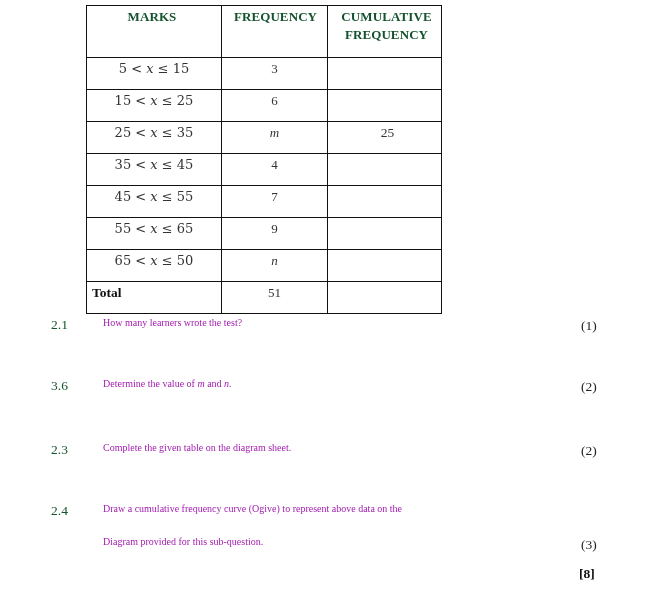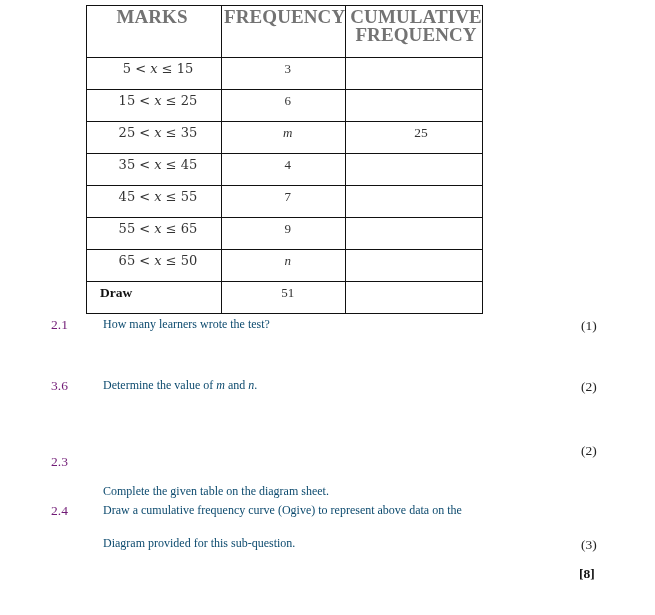--- a/index.html
+++ b/index.html
@@ -24,39 +24,38 @@
     }
     .freq-table td, .freq-table th {
       border: 1.3px solid #111;
       padding: 0;
       vertical-align: top;
       font-size: 13.5px;
     }
     .freq-table th {
       font-weight: bold;
       height: 51px;
-      font-size: 19px;
-      color: #737373;
+      font-size: 13px;
+      color: #14532d;
       letter-spacing: 0.1px;
     }
     .freq-table th .hcell {
       padding-top: 2px;
       line-height: 18px;
     }
     .freq-table th.col-marks .hcell { text-align: center; padding-right: 4px; }
     .freq-table th.col-freq .hcell { text-align: center; padding-left: 2px; }
     .freq-table th.col-cum .hcell { text-align: center; padding-left: 4px; }
     .col-marks { width: 134px; }
     .col-freq { width: 105px; }
     .col-cum { width: 113px; }
     .freq-table td {
       height: 31px;
       text-align: center;
       color: #333;
-      padding-left: 8px;
     }
     .freq-table td .cell {
       padding-top: 3px;
       line-height: 16px;
     }
     .marks-cell .cell {
       font-family: "DejaVu Serif", serif;
       font-size: 13px;
       color: #333;
     }
@@ -72,27 +71,27 @@
     .total-cell .cell {
       text-align: left;
       padding-left: 5px;
       font-weight: bold;
       color: #111;
     }
     .q-label {
       position: absolute;
       left: 51px;
       font-size: 13.5px;
-      color: #701a75;
+      color: #14532d;
     }
     .q-text {
       position: absolute;
       left: 103px;
-      font-size: 12px;
-      color: #0c4a6e;
+      font-size: 10px;
+      color: #a21caf;
     }
     .q-text .italic { font-style: italic; }
     .q-marks {
       position: absolute;
       left: 581px;
       font-size: 13.5px;
       color: #222;
     }
     .total-marks {
       position: absolute;
@@ -196,21 +195,21 @@
         </td>
       <td class="freq-cell">
           <div class="cell italic">n</div>
         </td>
       <td class="cum-cell">
           <div class="cell"></div>
         </td>
     </tr>
     <tr>
       <td class="total-cell">
-          <div class="cell">Draw</div>
+          <div class="cell">Total</div>
         </td>
       <td class="freq-cell">
           <div class="cell">51</div>
         </td>
       <td class="cum-cell">
           <div class="cell"></div>
         </td>
     </tr>
   </tbody>
 </table>
@@ -218,22 +217,22 @@
 <div class="q-label" style="top:317px;">2.1</div>
 <div class="q-text" style="top:317px;">How many learners wrote the test?</div>
 <div class="q-marks" style="top:318px;">(1)</div>
 
 <div class="q-label" style="top:378px;">3.6</div>
 <div class="q-text" style="top:378px;">
   <span>Determine the value of </span><span class="italic">m</span><span> and </span><span class="italic">n</span><span>.</span>
 </div>
 <div class="q-marks" style="top:379px;">(2)</div>
 
-<div class="q-label" style="top:442px;margin-top:12px;">2.3</div>
-<div class="q-text" style="top:442px;margin-top:42px;">Complete the given table on the diagram sheet.</div>
+<div class="q-label" style="top:442px;">2.3</div>
+<div class="q-text" style="top:442px;">Complete the given table on the diagram sheet.</div>
 <div class="q-marks" style="top:443px;">(2)</div>
 
 <div class="q-label" style="top:503px;">2.4</div>
 <div class="q-text" style="top:503px;">Draw a cumulative frequency curve (Ogive) to represent above data on the</div>
 <div class="q-text" style="top:536px;text-align:center;">Diagram provided for this sub-question.</div>
 <div class="q-marks" style="top:537px;">(3)</div>
 
 <div class="total-marks" style="top:566px;">[8]</div>
 
 </body></html>

